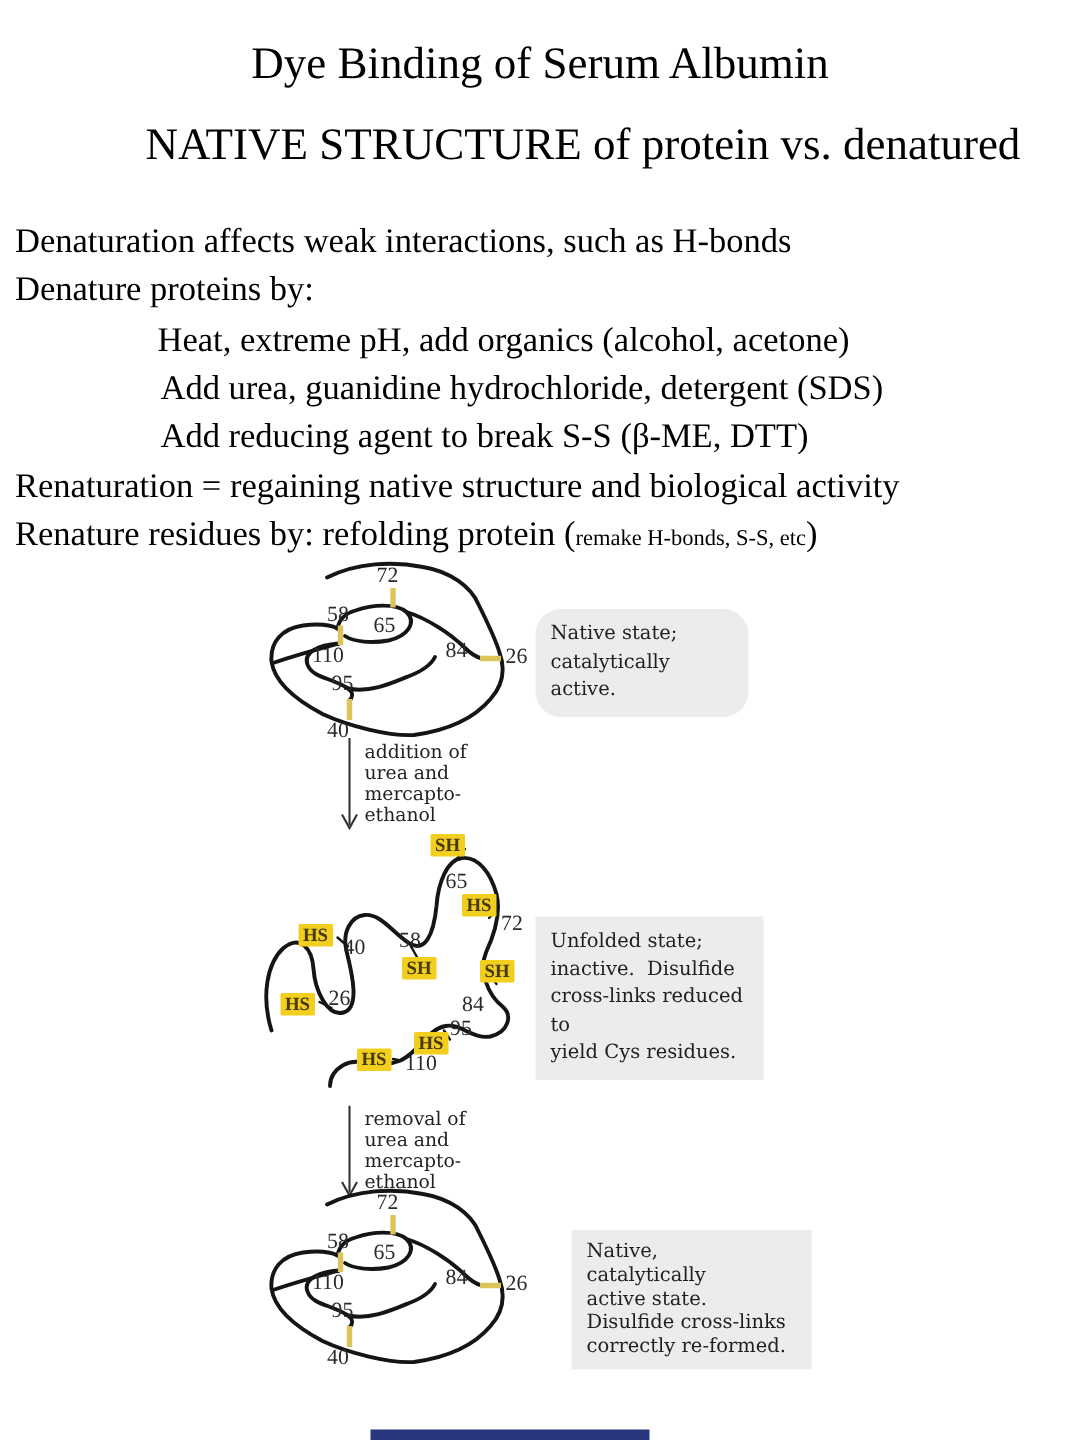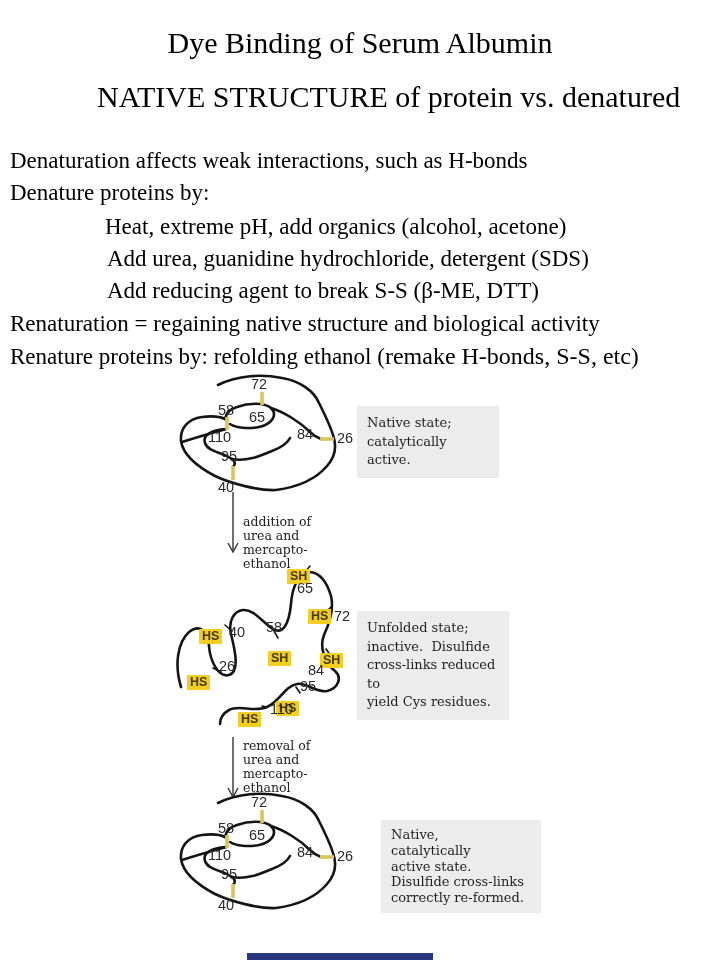--- a/index.html
+++ b/index.html
@@ -10,29 +10,29 @@
   .title{position:absolute;left:0;top:26px;width:720px;text-align:center;font-size:30px;white-space:nowrap;}
   .subtitle{position:absolute;left:50px;top:80px;font-size:30px;white-space:nowrap;margin-left:47px;}
   .bodyline{position:absolute;font-size:23px;white-space:nowrap;margin-top:32px;}
   .l1{left:10px;top:116px;}
   .l2{left:10px;top:148px;text-align:center;}
   .l3{left:105px;top:182px;}
   .l4{left:107px;top:214px;}
   .l5{left:107px;top:246px;}
   .l6{left:10px;top:279px;}
   .l7{left:10px;top:311px;}
-  .small-inline{font-size:24px;}
+  .small-inline{font-size:15px;}
 
   
-  .fig{position:absolute;font-family:Liberation Sans, sans-serif;color:#2a2a2a;}
+  .fig{position:absolute;font-family:Liberation Serif, serif;color:#2a2a2a;}
   .fig svg{position:absolute;left:0;top:0;}
   .fig-num{position:absolute;font-size:14.5px;color:#2a2a2a;line-height:1;}
   .fig-tag{
     position:absolute;font-size:12.5px;font-weight:bold;color:#46390b;line-height:1;
-    background:#f2cf1f;padding:1px 3px;border-radius:1px;margin-top:13px;
+    background:#f2cf1f;padding:1px 3px;border-radius:1px;
   }
   .caption{
     position:absolute;background:#ececec;color:#1f1f1f;
     font-family:"DejaVu Serif","Liberation Serif",serif;
     font-size:13px;line-height:18.5px;padding:8px 10px;white-space:pre-wrap;
   }
   .caption.tight{line-height:15.8px;padding:7px 10px;}
   .arrow-label{
     position:absolute;font-family:"DejaVu Serif","Liberation Serif",serif;
     font-size:12.5px;line-height:14px;color:#222;white-space:pre-wrap;
@@ -46,21 +46,21 @@
 
   <div class="title">Dye Binding of Serum Albumin</div>
   <div class="subtitle">NATIVE STRUCTURE of protein vs. denatured</div>
 
   <div class="bodyline l1">Denaturation affects weak interactions, such as H-bonds</div>
   <div class="bodyline l2">Denature proteins by:</div>
   <div class="bodyline l3">Heat, extreme pH, add organics (alcohol, acetone)</div>
   <div class="bodyline l4">Add urea, guanidine hydrochloride, detergent (SDS)</div>
   <div class="bodyline l5">Add reducing agent to break S-S (β-ME, DTT)</div>
   <div class="bodyline l6">Renaturation = regaining native structure and biological activity</div>
-  <div class="bodyline l7"><span>Renature proteins by: refolding ethanol (</span><span class="small-inline">remake H-bonds, S-S, etc</span><span>)</span></div>
+  <div class="bodyline l7"><span>Renature residues by: refolding protein (</span><span class="small-inline">remake H-bonds, S-S, etc</span><span>)</span></div>
 
   <div class="fig" style="left:160px;top:372px;width:200px;height:125px;">
     <svg width="200" height="125" viewBox="0 0 200 125">
       <g fill="none" stroke="#151515" stroke-width="2.6" stroke-linecap="round">
         <path d="M 58 13 C 78 3 102 2 122 6 C 140 9 154 19 159 31 C 164 41 170 53 173 63 C 177 74 175 85 167 94 C 156 107 138 115 116 118 C 100 119 72 112 55 104 C 38 95 23 83 21 69 C 20 56 28 47 42 45 C 50 44 59 44 65 47"></path>
         <path d="M 65 47 C 66 41 70 37 77 35 C 88 31 104 30 111 36 C 118 43 112 52 99 55 C 88 57 76 56 70 52"></path>
         <path d="M 111 36 C 124 40 140 50 150 60 C 155 65 158 66 161 67"></path>
         <path d="M 22 70 C 40 64 55 60 66 57"></path>
         <path d="M 66 57 C 52 58 42 63 45 71 C 48 80 62 80 72 87 C 76 90 75 93 73 95"></path>
         <path d="M 72 87 C 86 90 100 84 112 79 C 120 76 127 72 130 66"></path>
@@ -74,28 +74,28 @@
     </svg>
     <span class="fig-num" style="left:91px;top:5px;">72</span>
     <span class="fig-num" style="left:89px;top:38px;">65</span>
     <span class="fig-num" style="left:58px;top:31px;">58</span>
     <span class="fig-num" style="left:48px;top:58px;">110</span>
     <span class="fig-num" style="left:137px;top:55px;">84</span>
     <span class="fig-num" style="left:177px;top:59px;">26</span>
     <span class="fig-num" style="left:61px;top:77px;">95</span>
     <span class="fig-num" style="left:58px;top:108px;">40</span>
   </div>
-  <div class="caption" style="left:357px;top:406px;width:122px;">Native state;
+  <div class="caption" style="left:357px;top:406px;width:122px;border-radius:17px;">Native state;
 catalytically active.</div>
 
   <svg style="position:absolute;left:224px;top:492px;" width="18" height="62" viewBox="0 0 18 62">
     <line x1="9" y1="0" x2="9" y2="58" stroke="#333" stroke-width="1.4"></line>
     <polyline points="4,51 9,60 14,51" fill="none" stroke="#333" stroke-width="1.4"></polyline>
   </svg>
-  <div class="arrow-label" style="left:243px;top:494px;margin-top:21px;">addition of
+  <div class="arrow-label" style="left:243px;top:494px;">addition of
 urea and
 mercapto-
 ethanol</div>
 
   <div class="fig" style="left:150px;top:552px;width:245px;height:185px;">
     <svg width="245" height="185" viewBox="0 0 245 185">
       <path fill="none" stroke="#151515" stroke-width="2.6" stroke-linecap="round" d="M 31 135 C 24 112 28 90 39 80 C 50 71 58 80 59 94 C 60 108 68 126 79 123 C 90 120 85 98 81 82 C 78 69 84 59 93 58 C 104 57 112 70 123 77 C 133 83 139 72 141 52 C 142 37 148 21 158 20 C 169 19 177 30 181 44 C 184 56 180 70 174 83 C 169 95 175 111 185 119 C 192 125 189 136 177 139 C 165 141 157 130 147 132 C 135 134 130 149 117 155 C 103 161 90 152 79 158 C 72 162 70 167 70 172"></path>
       <g fill="none" stroke="#151515" stroke-width="1.6" stroke-linecap="round">
         <path d="M 160 14 L 155 20"></path>
         <path d="M 182 54 L 176 60"></path>

